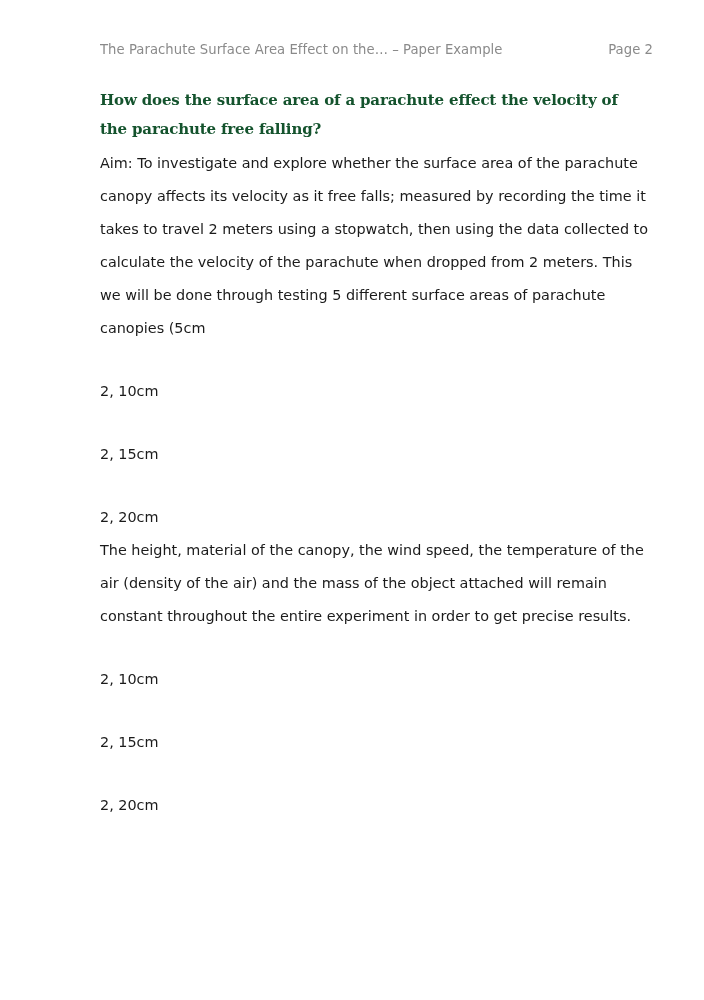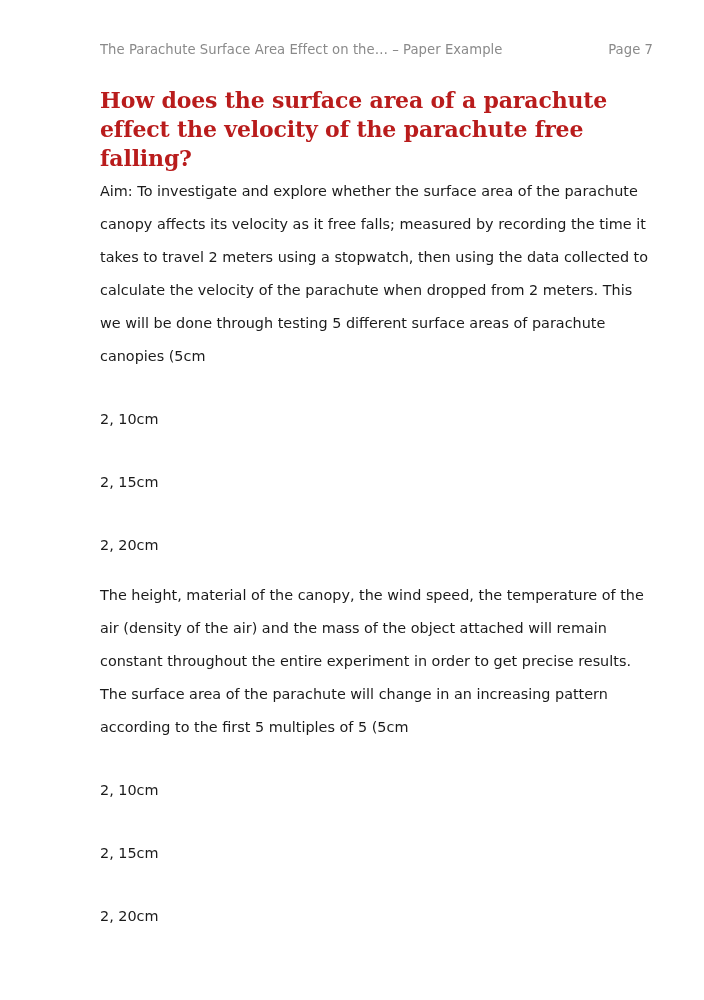--- a/index.html
+++ b/index.html
@@ -58,23 +58,23 @@
     left: 100px;
     top: 86px;
     width: 553px;
   }
 
   h1.article-title {
     margin: 0;
     padding: 0;
     font-family: "DejaVu Serif", serif;
     font-weight: bold;
-    font-size: 22px;
+    font-size: 15px;
     line-height: 28.8px;
-    color: #b91c1c;
+    color: #14532d;
     letter-spacing: -0.15px;
     max-width: 548px;
   }
 
   p.body-par {
     margin: 0;
     padding: 0;
     font-family: "DejaVu Sans", sans-serif;
     font-size: 14.4px;
     line-height: 33px;
@@ -85,21 +85,20 @@
   
   p.body-par.tight-top {
     margin-top: 3px;
   }
   
   p.body-par.spaced {
     margin-top: 30px;
   }
   
   p.body-par.block-start {
-    margin-top: 17px;
   }
 
   
   .footer-url {
     position: absolute;
     left: 100px;
     top: 921px;
     width: 553px;
     color: #8e8e8e;
     font-family: "DejaVu Sans", sans-serif;
@@ -109,39 +108,38 @@
     word-break: break-word;
   }
 </style>
 </head>
 <body>
 
 <div class="page">
 
   <div class="running-header">
     <span class="doc-title">The Parachute Surface Area Effect on the… – Paper Example</span>
-    <span class="page-number">Page 7</span>
+    <span class="page-number">Page 2</span>
   </div>
 
   <div class="content">
 
     <h1 class="article-title">How does the surface area of a parachute effect the velocity of the parachute free falling?</h1>
 
     <p class="body-par tight-top">Aim: To investigate and explore whether the surface area of the parachute canopy affects its velocity as it free falls; measured by recording the time it takes to travel 2 meters using a stopwatch, then using the data collected to calculate the velocity of the parachute when dropped from 2 meters. This we will be done through testing 5 different surface areas of parachute canopies (5cm</p>
 
     <p class="body-par spaced">2, 10cm</p>
 
     <p class="body-par spaced">2, 15cm</p>
 
     <p class="body-par spaced">2, 20cm</p>
 
 
     <p class="body-par block-start">The height, material of the canopy, the wind speed, the temperature of the air (density of the air) and the mass of the object attached will remain constant throughout the entire experiment in order to get precise results.</p>
 
-    <p class="body-par">The surface area of the parachute will change in an increasing pattern according to the first 5 multiples of 5 (5cm</p>
 
     <p class="body-par spaced">2, 10cm</p>
 
     <p class="body-par spaced">2, 15cm</p>
 
     <p class="body-par spaced">2, 20cm</p>
 
   </div>
 
 

